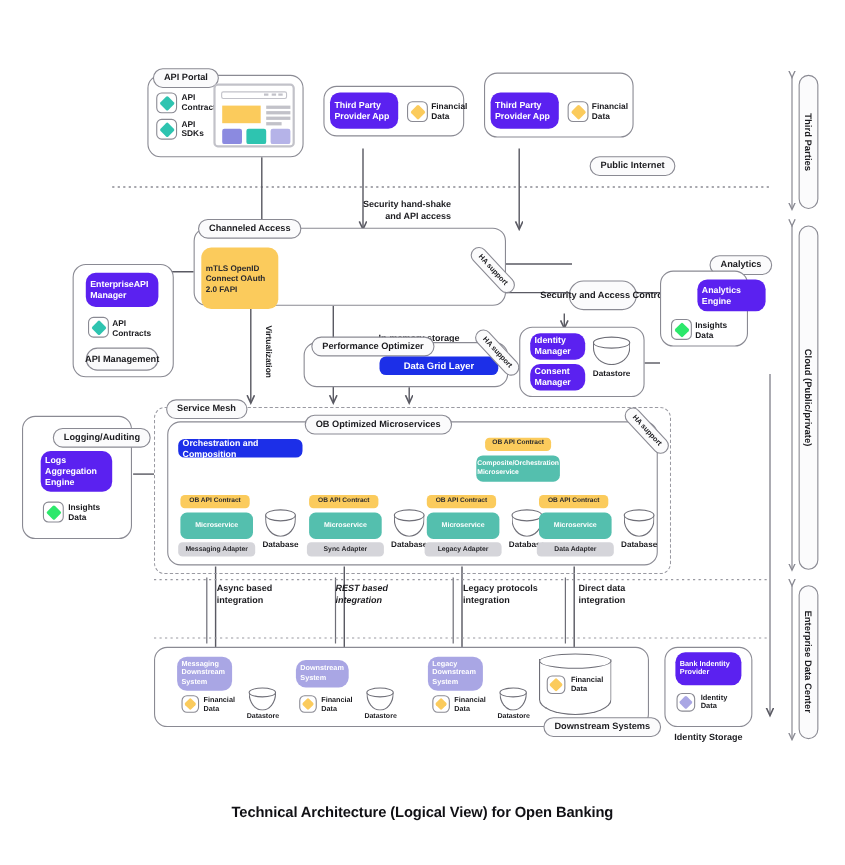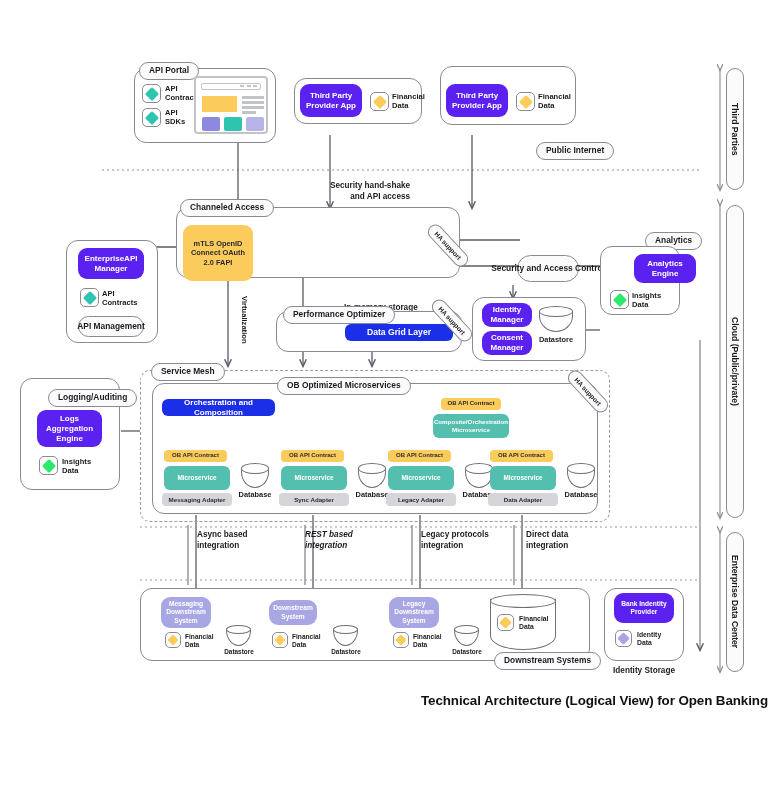--- a/index.html
+++ b/index.html
@@ -38,21 +38,20 @@
     display:flex; align-items:center; justify-content:center;
     padding: 3px 9px;
     white-space: nowrap;
     line-height:1.15;
     text-align:center;
   }
   .rbox {
     position:absolute;
     border-radius: 9px;
     display:flex; align-items:center; justify-content:center;
-    text-align:center;
     font-size: 8px;
     font-weight:700;
     line-height:1.25;
     padding: 2px 4px;
   }
   .purple { background:#5b21f0; color:#ffffff; }
   .blue   { background:#1c2fe8; color:#ffffff; }
   .teal   { background:#54bfae; color:#ffffff; }
   .amber  { background:#fbcb5c; color:#2a2a2e; }
   .grey   { background:#d5d5da; color:#2a2a2e; }
@@ -476,15 +475,15 @@
       <span class="dia dia-lav" style="width:9px;height:9px;"></span>
     </div>
   <div class="chiptext" style="left:637px; top:631px; font-size:6.8px;">Identity
 Data</div>
   <div class="cap" style="left:596px; top:666px; width:96px; font-size:8.2px;">Identity Storage</div>
 
   <div class="zone-pill" style="left:726px; top:68px; height:122px;">Third Parties</div>
   <div class="zone-pill" style="left:726px; top:205px; height:313px;">Cloud (Public/private)</div>
   <div class="zone-pill" style="left:726px; top:532px; height:140px;">Enterprise Data Center</div>
 
-  <div class="title" style="top:693px;text-align:right;">Technical Architecture (Logical View) for Open Banking</div>
+  <div class="title" style="top:731px;">Technical Architecture (Logical View) for Open Banking</div>
 
 </div>
 
 </body></html>

